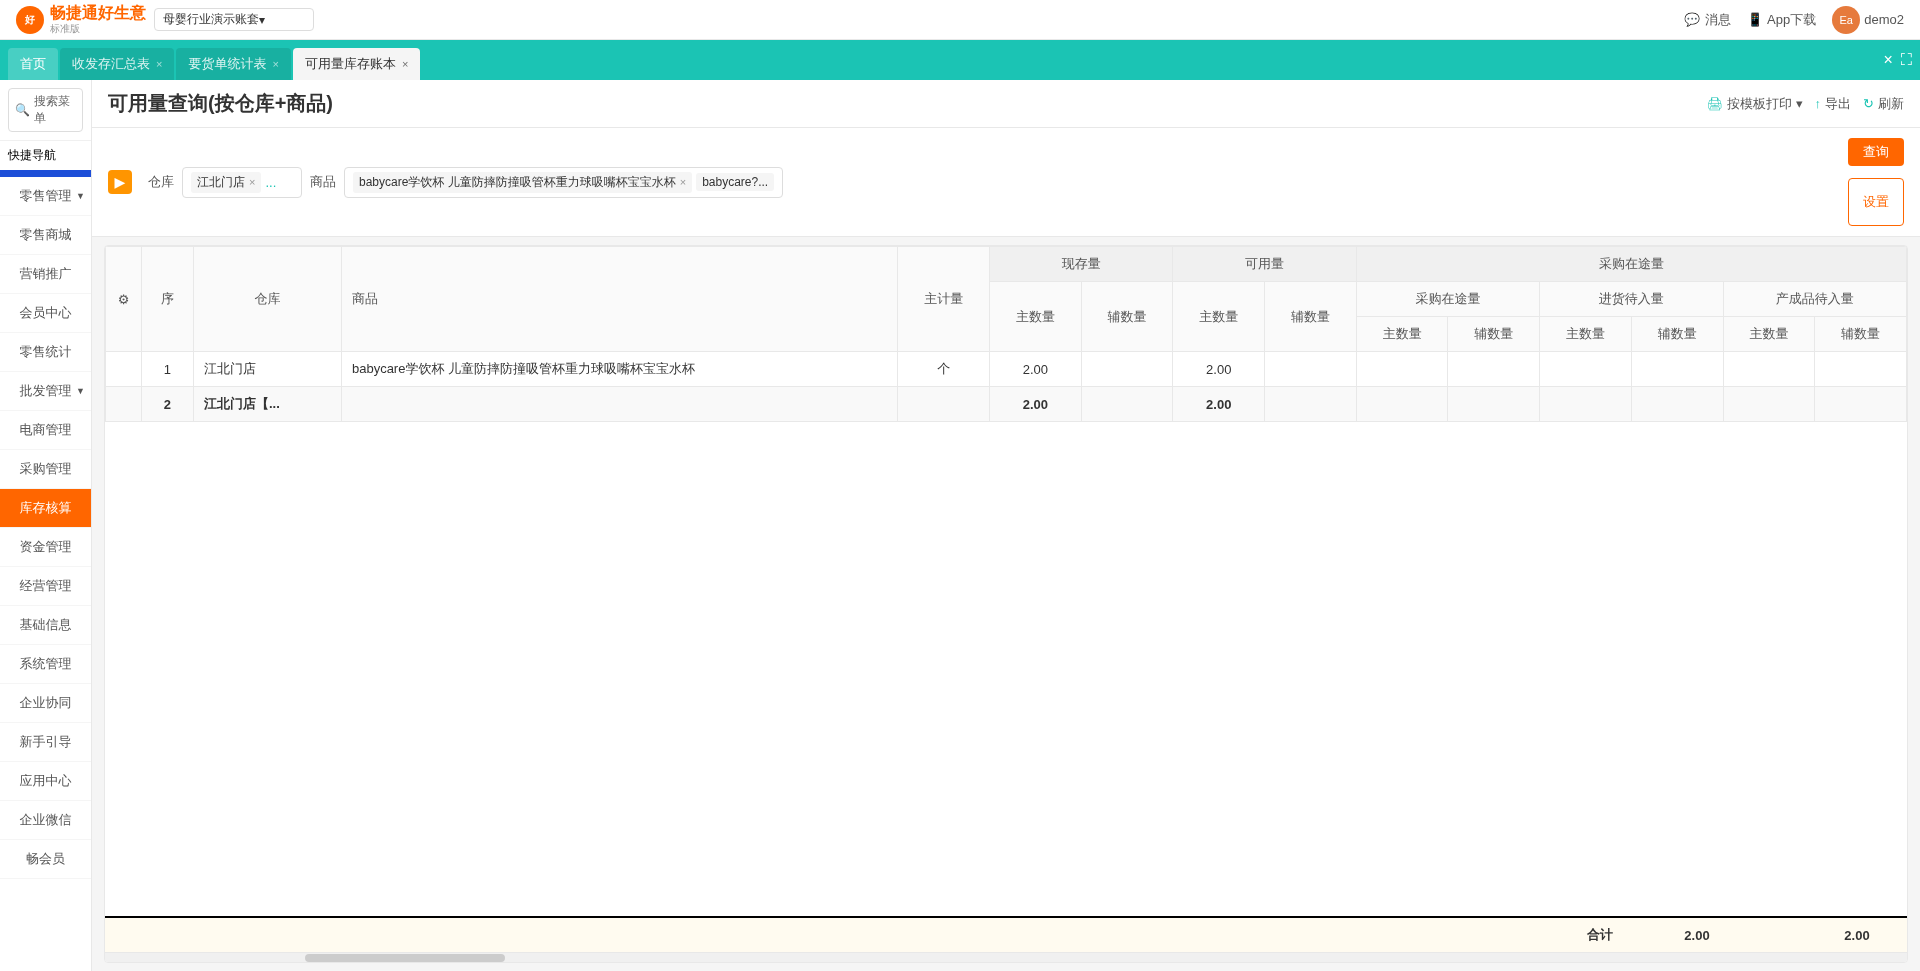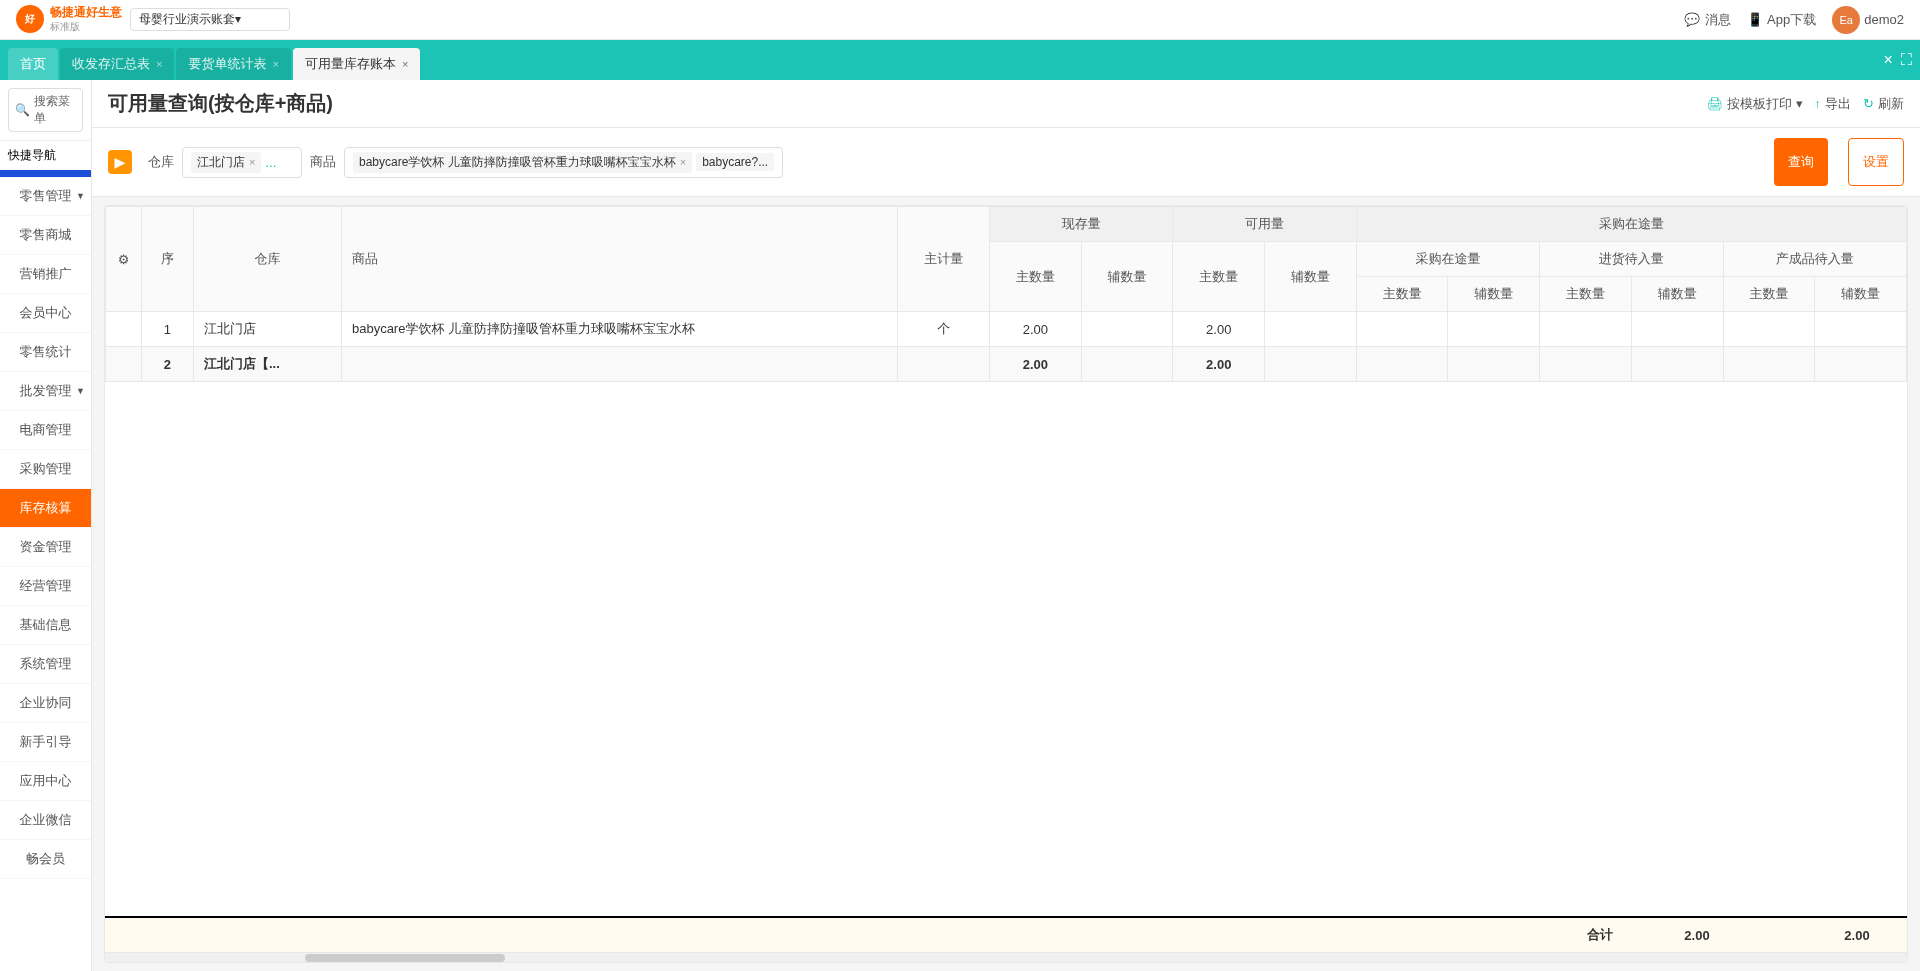--- a/index.html
+++ b/index.html
@@ -3,21 +3,21 @@
   <meta charset="utf-8">
   <style>
     * { box-sizing: border-box; margin: 0; padding: 0; }
     body { font-family: 'Microsoft YaHei', Arial, sans-serif; font-size: 13px; color: #333; background: #f0f2f5; display: flex; flex-direction: column; height: 971px; overflow: hidden; }
 
     
     .top-bar { height: 40px; background: #fff; display: flex; align-items: center; justify-content: space-between; padding: 0 16px; border-bottom: 1px solid #e8e8e8; flex-shrink: 0; }
     .top-bar-left { display: flex; align-items: center; gap: 8px; }
     .logo-area { display: flex; align-items: center; gap: 6px; }
     .logo-icon { width: 28px; height: 28px; background: #ff6600; border-radius: 50%; display: flex; align-items: center; justify-content: center; color: white; font-size: 10px; font-weight: bold; }
-    .logo-text { font-size: 12px; color: #ff6600; font-weight: bold; line-height: 1.2; }
+    .logo-text { font-size: 16px; color: #ff6600; font-weight: bold; line-height: 1.2; }
     .logo-sub { font-size: 10px; color: #999; }
     .store-selector { display: flex; align-items: center; border: 1px solid #ddd; border-radius: 4px; padding: 2px 8px; background: #fff; cursor: pointer; min-width: 160px; font-size: 12px; color: #333; }
     .top-bar-right { display: flex; align-items: center; gap: 16px; }
     .top-right-item { display: flex; align-items: center; gap: 4px; font-size: 13px; color: #555; cursor: pointer; }
     .avatar { width: 28px; height: 28px; border-radius: 50%; background: #e67a3c; display: flex; align-items: center; justify-content: center; color: white; font-size: 11px; font-weight: normal; }
 
     
     .nav-tabs { height: 40px; background: #1bc4b4; display: flex; align-items: flex-end; padding: 0 8px; flex-shrink: 0; gap: 2px; position: relative; }
     .nav-tab { height: 32px; display: flex; align-items: center; padding: 0 12px; border-radius: 4px 4px 0 0; font-size: 13px; cursor: pointer; gap: 6px; color: rgba(255,255,255,0.85); background: rgba(0,0,0,0.1); }
     .nav-tab.active { background: #f5f5f5; color: #333; }
@@ -50,21 +50,21 @@
 
     
     .filter-bar { background: #fff; padding: 10px 16px; border-bottom: 1px solid #e8e8e8; display: flex; align-items: center; gap: 16px; flex-shrink: 0; }
     .filter-toggle { width: 24px; height: 24px; background: #ff9500; color: white; border-radius: 4px; display: flex; align-items: center; justify-content: center; cursor: pointer; font-size: 14px; flex-shrink: 0; }
     .filter-group { display: flex; align-items: center; gap: 8px; flex: 1; }
     .filter-label { font-size: 13px; color: #555; flex-shrink: 0; }
     .filter-input { border: 1px solid #ddd; border-radius: 4px; padding: 4px 8px; font-size: 13px; display: flex; align-items: center; gap: 4px; background: #fff; min-width: 120px; }
     .filter-tag { background: #f5f5f5; border-radius: 3px; padding: 2px 6px; font-size: 12px; display: flex; align-items: center; gap: 4px; }
     .filter-tag .remove { cursor: pointer; color: #999; font-size: 11px; }
     .filter-more { color: #1bc4b4; cursor: pointer; font-size: 13px; }
-    .filter-actions { display: flex; flex-direction: row; gap: 20px; }
+    .filter-actions { display: flex; flex-direction: column; gap: 12px; }
     .btn-query { background: #ff6600; color: white; border: none; border-radius: 4px; padding: 5px 14px; font-size: 13px; cursor: pointer; }
     .btn-settings { background: #fff; color: #ff6600; border: 1px solid #ff6600; border-radius: 4px; padding: 14px 14px; font-size: 13px; cursor: pointer; }
 
     
     .table-area { flex: 1; overflow: auto; padding: 0; background: #fff; margin: 8px 12px; border-radius: 4px; border: 1px solid #e8e8e8; display: flex; flex-direction: column; }
     .data-table { width: 100%; border-collapse: collapse; flex: 1; }
     .data-table th, .data-table td { border: 1px solid #e8e8e8; padding: 8px 10px; font-size: 13px; text-align: center; white-space: nowrap; }
     .data-table th { background: #fafafa; color: #555; font-weight: normal; }
     .data-table th.main-header { background: #f0f0f0; }
     .data-table td.left { text-align: left; }

